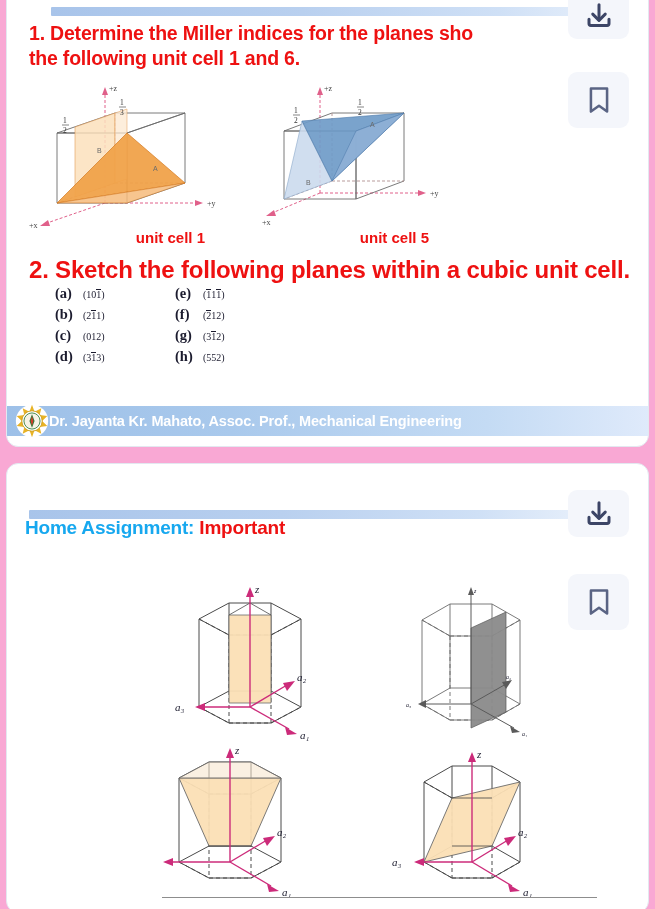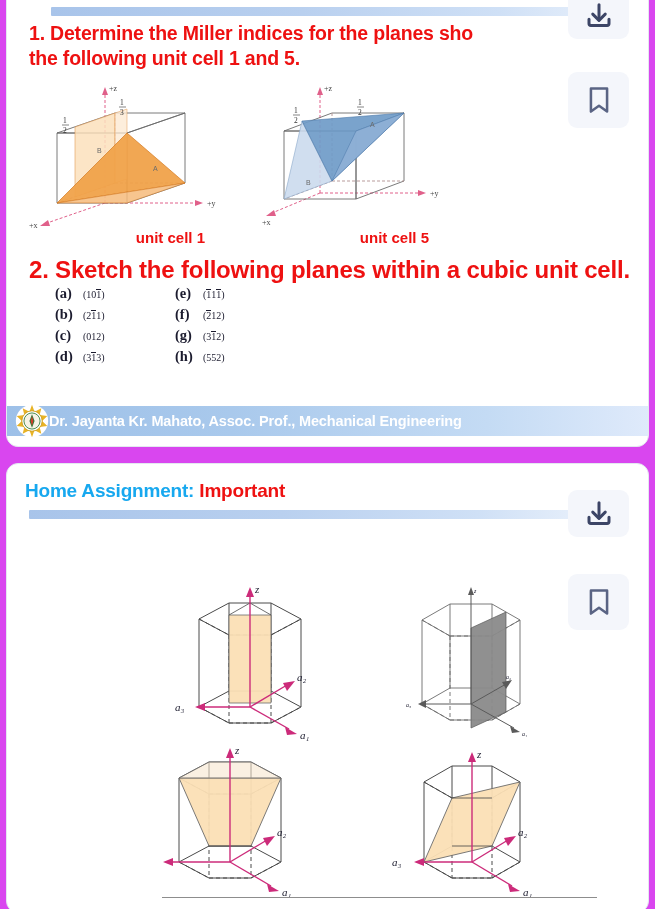--- a/index.html
+++ b/index.html
@@ -2,21 +2,21 @@
 <html><head>
 <meta charset="utf-8">
 <style>
   * { box-sizing: border-box; margin: 0; padding: 0; }
   html, body {
     width: 655px; height: 909px;
     background: #ffffff;
     font-family: "Liberation Sans", sans-serif;
     overflow: hidden;
   }
-  .page { position: relative; width: 655px; height: 909px; background: #d946ef; }
+  .page { position: relative; width: 655px; height: 909px; background: #f9a8d4; }
 
   
   .slide {
     position: absolute; left: 6px; width: 643px;
     background: #ffffff;
     border: 1px solid #e3e8f0;
     border-radius: 12px;
     overflow: hidden;
   }
   #slide-1 { top: -8px;  height: 455px; border-top-left-radius: 0; border-top-right-radius: 0; }
@@ -38,20 +38,21 @@
     font-weight: bold;
     font-size: 19.5px;
     line-height: 1.28;
     letter-spacing: -0.2px;
   }
   .sec-title {
     position: absolute;
     font-weight: bold;
     font-size: 19px;
     letter-spacing: -0.2px;
+    margin-top: 37px;
   }
   .sec-title .cyan { color: #17a8ef; }
   .sec-title .red  { color: #ee1111; }
 
   .caption {
     position: absolute;
     color: #ee1111;
     font-weight: bold;
     font-size: 15px;
     text-align: right;
@@ -98,21 +99,21 @@
 
 <div class="page">
 
   <div class="slide" id="slide-1">
     <div class="slide-body">
 
       <div class="blue-rule" style="left:44px; top:14px; width:560px;"></div>
 
       <div class="q-head" style="left:22px; top:28px; width:600px;">
         <div>1. Determine the Miller indices for the planes sho</div>
-        <div>the following unit cell 1 and 5.</div>
+        <div>the following unit cell 1 and 6.</div>
       </div>
 
       <svg class="diagram" style="left:20px; top:88px;" width="230" height="150" viewBox="0 0 230 150">
 
         <line x1="78" y1="122" x2="78" y2="12" stroke="#e0608a" stroke-width="1" stroke-dasharray="3,2"></line>
         <polygon points="78,6 75,14 81,14" fill="#e0608a"></polygon>
         <text class="frac" x="82" y="10" font-size="7" fill="#555">+z</text>
         <line x1="78" y1="122" x2="168" y2="122" stroke="#e0608a" stroke-width="1" stroke-dasharray="3,2"></line>
         <polygon points="176,122 168,119 168,125" fill="#e0608a"></polygon>
         <text class="frac" x="180" y="125" font-size="7" fill="#555">+y</text>

